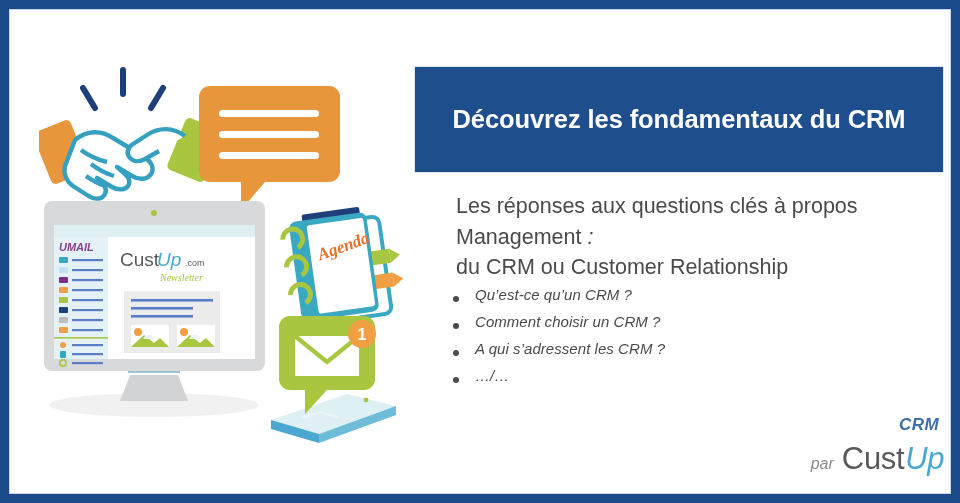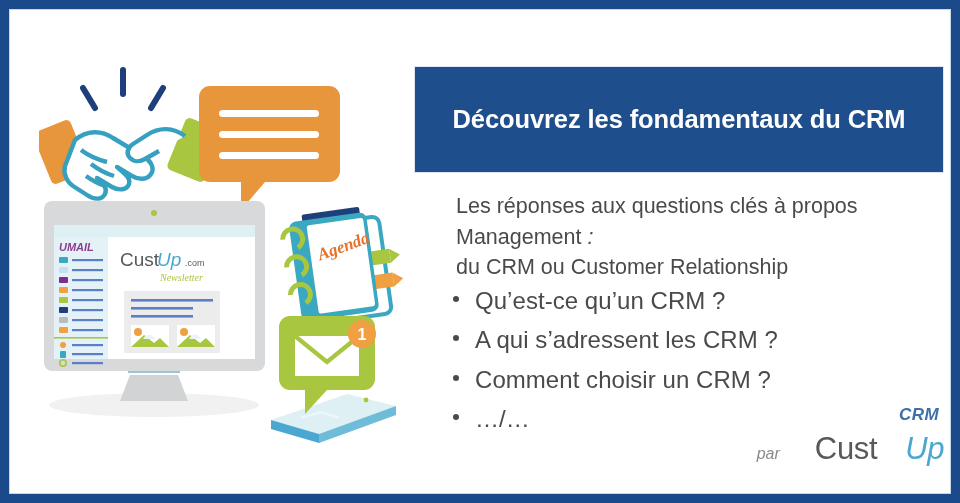--- a/index.html
+++ b/index.html
@@ -37,38 +37,38 @@
   }
   .lead .colonitalic{font-style:italic;}
 
   .bullets{
     position:absolute;left:432px;top:276px;width:470px;
     margin:0;padding:0;list-style:none;
     color:#4a4a4a;
   }
   .bullets li{
     position:relative;padding-left:34px;
-    font-size:24px;line-height:1.37;
+    font-size:15px;font-style:italic;line-height:1.37;
     margin-bottom:6.5px;letter-spacing:.05px;
   }
   .bullets li:before{
     content:"";position:absolute;left:12px;top:11px;
     width:6px;height:6px;border-radius:50%;background:#4a4a4a;
   }
 
   
-  .logo-wrap{position:absolute;left:760px;top:396px;width:180px;height:72px;}
+  .logo-wrap{position:absolute;left:760px;top:406px;width:180px;height:72px;}
   .logo-crm{
     position:absolute;right:10px;top:0;
     font-size:17px;font-weight:bold;font-style:italic;
     color:#3f6fa8;letter-spacing:.4px;
   }
   .logo-row{
     position:absolute;right:5px;top:26px;
-    display:flex;align-items:baseline;gap:27px;
+    display:flex;align-items:baseline;
   }
   .logo-par{
     font-size:16px;font-style:italic;color:#8a8a8a;margin-right:8px;
   }
   .logo-cust{
     font-size:31px;color:#58595b;font-weight:400;letter-spacing:-.3px;
   }
   .logo-up{
     font-size:31px;color:#4aa8d0;font-style:italic;font-weight:400;
     letter-spacing:-.5px;margin-left:1px;
@@ -233,22 +233,22 @@
     <div class="lead">
       <div>Les réponses aux questions clés à propos</div>
       <div>
         <span>Management</span><span class="colonitalic"> :</span>
       </div>
       <div>du CRM ou Customer Relationship</div>
     </div>
 
     <ul class="bullets">
       <li>Qu’est-ce qu’un CRM ?</li>
+      <li>Comment choisir un CRM ?</li>
       <li>A qui s’adressent les CRM ?</li>
-      <li>Comment choisir un CRM ?</li>
       <li>…/…</li>
     </ul>
 
     <div class="logo-wrap">
       <div class="logo-crm">CRM</div>
       <div class="logo-row">
         <span class="logo-par">par</span>
         <span class="logo-cust">Cust</span>
         <span class="logo-up">Up</span>
       </div>

